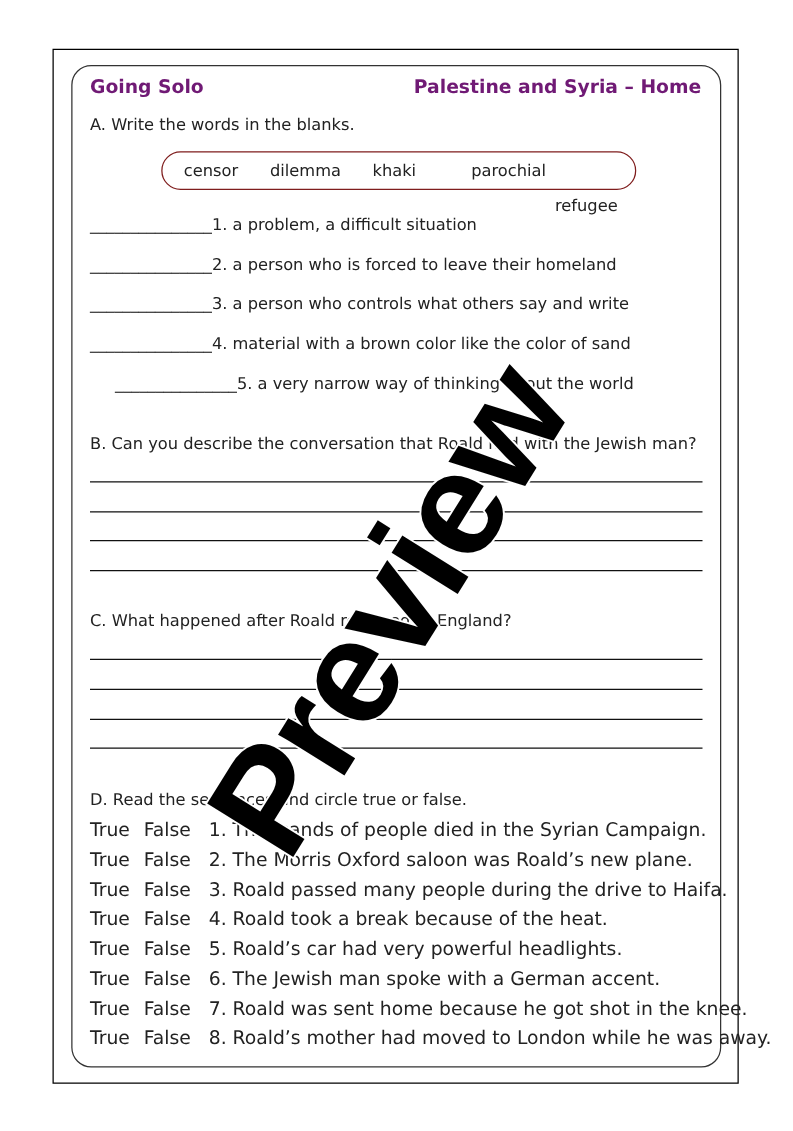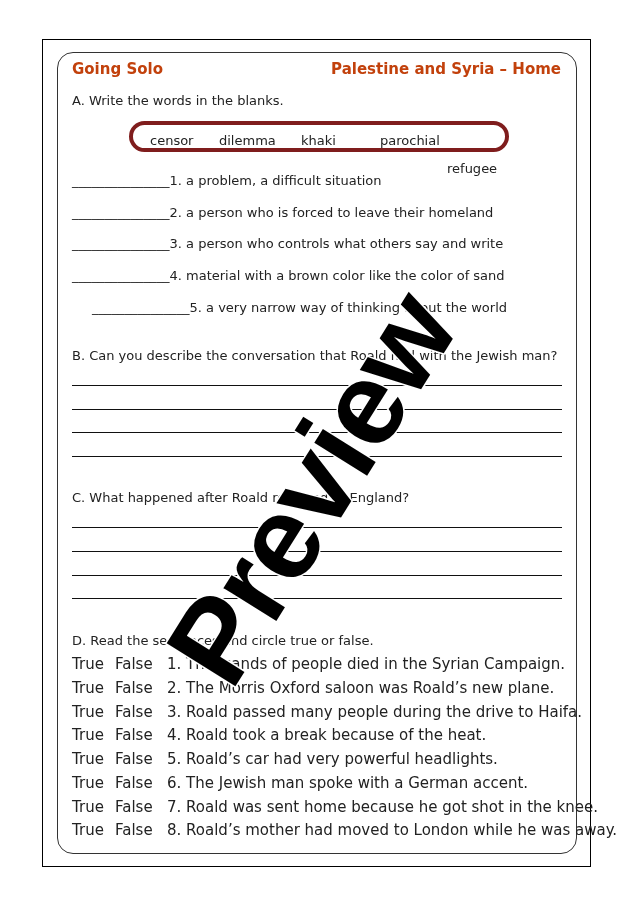--- a/index.html
+++ b/index.html
@@ -3,23 +3,23 @@
 <meta charset="utf-8">
 <style>
   html, body { margin:0; padding:0; background:#ffffff; }
   body { width:634px; height:905px; position:relative; overflow:hidden;
          font-family:"DejaVu Sans", sans-serif; color:#222; }
   .outer { position:absolute; left:42px; top:39px; width:549px; height:828px;
            border:1px solid #000; box-sizing:border-box; }
   .inner { position:absolute; left:57px; top:52px; width:520px; height:802px;
            border:1px solid #333; border-radius:16px; box-sizing:border-box; }
   .t { position:absolute; white-space:nowrap; font-size:13px; line-height:16px; }
-  .hdr { font-weight:bold; font-size:15px; line-height:18px; color:#c2410c; }
+  .hdr { font-weight:bold; font-size:15px; line-height:18px; color:#701a75; }
   .wordbox { position:absolute; left:129px; top:121px; width:380px; height:31px;
-             border:4px solid #7f1d1d; border-radius:16px; box-sizing:border-box; }
+             border:1px solid #7f1d1d; border-radius:16px; box-sizing:border-box; }
   .word { position:absolute; top:8px; font-size:13px; line-height:16px; }
   .rule { position:absolute; left:72px; width:490px; height:0; border-top:1.5px solid #111; }
   .tf { position:absolute; font-size:15px; line-height:16px; white-space:nowrap; }
   .watermark { position:absolute; left:95px; top:420px; font-size:118px; font-weight:bold;
                font-family:"Liberation Sans", sans-serif; color:#000;
                transform:rotate(-58deg); transform-origin:center center;
                -webkit-text-stroke:3px #fff; paint-order:stroke fill;
                pointer-events:none; letter-spacing:-2px; }
 </style>
 </head>

